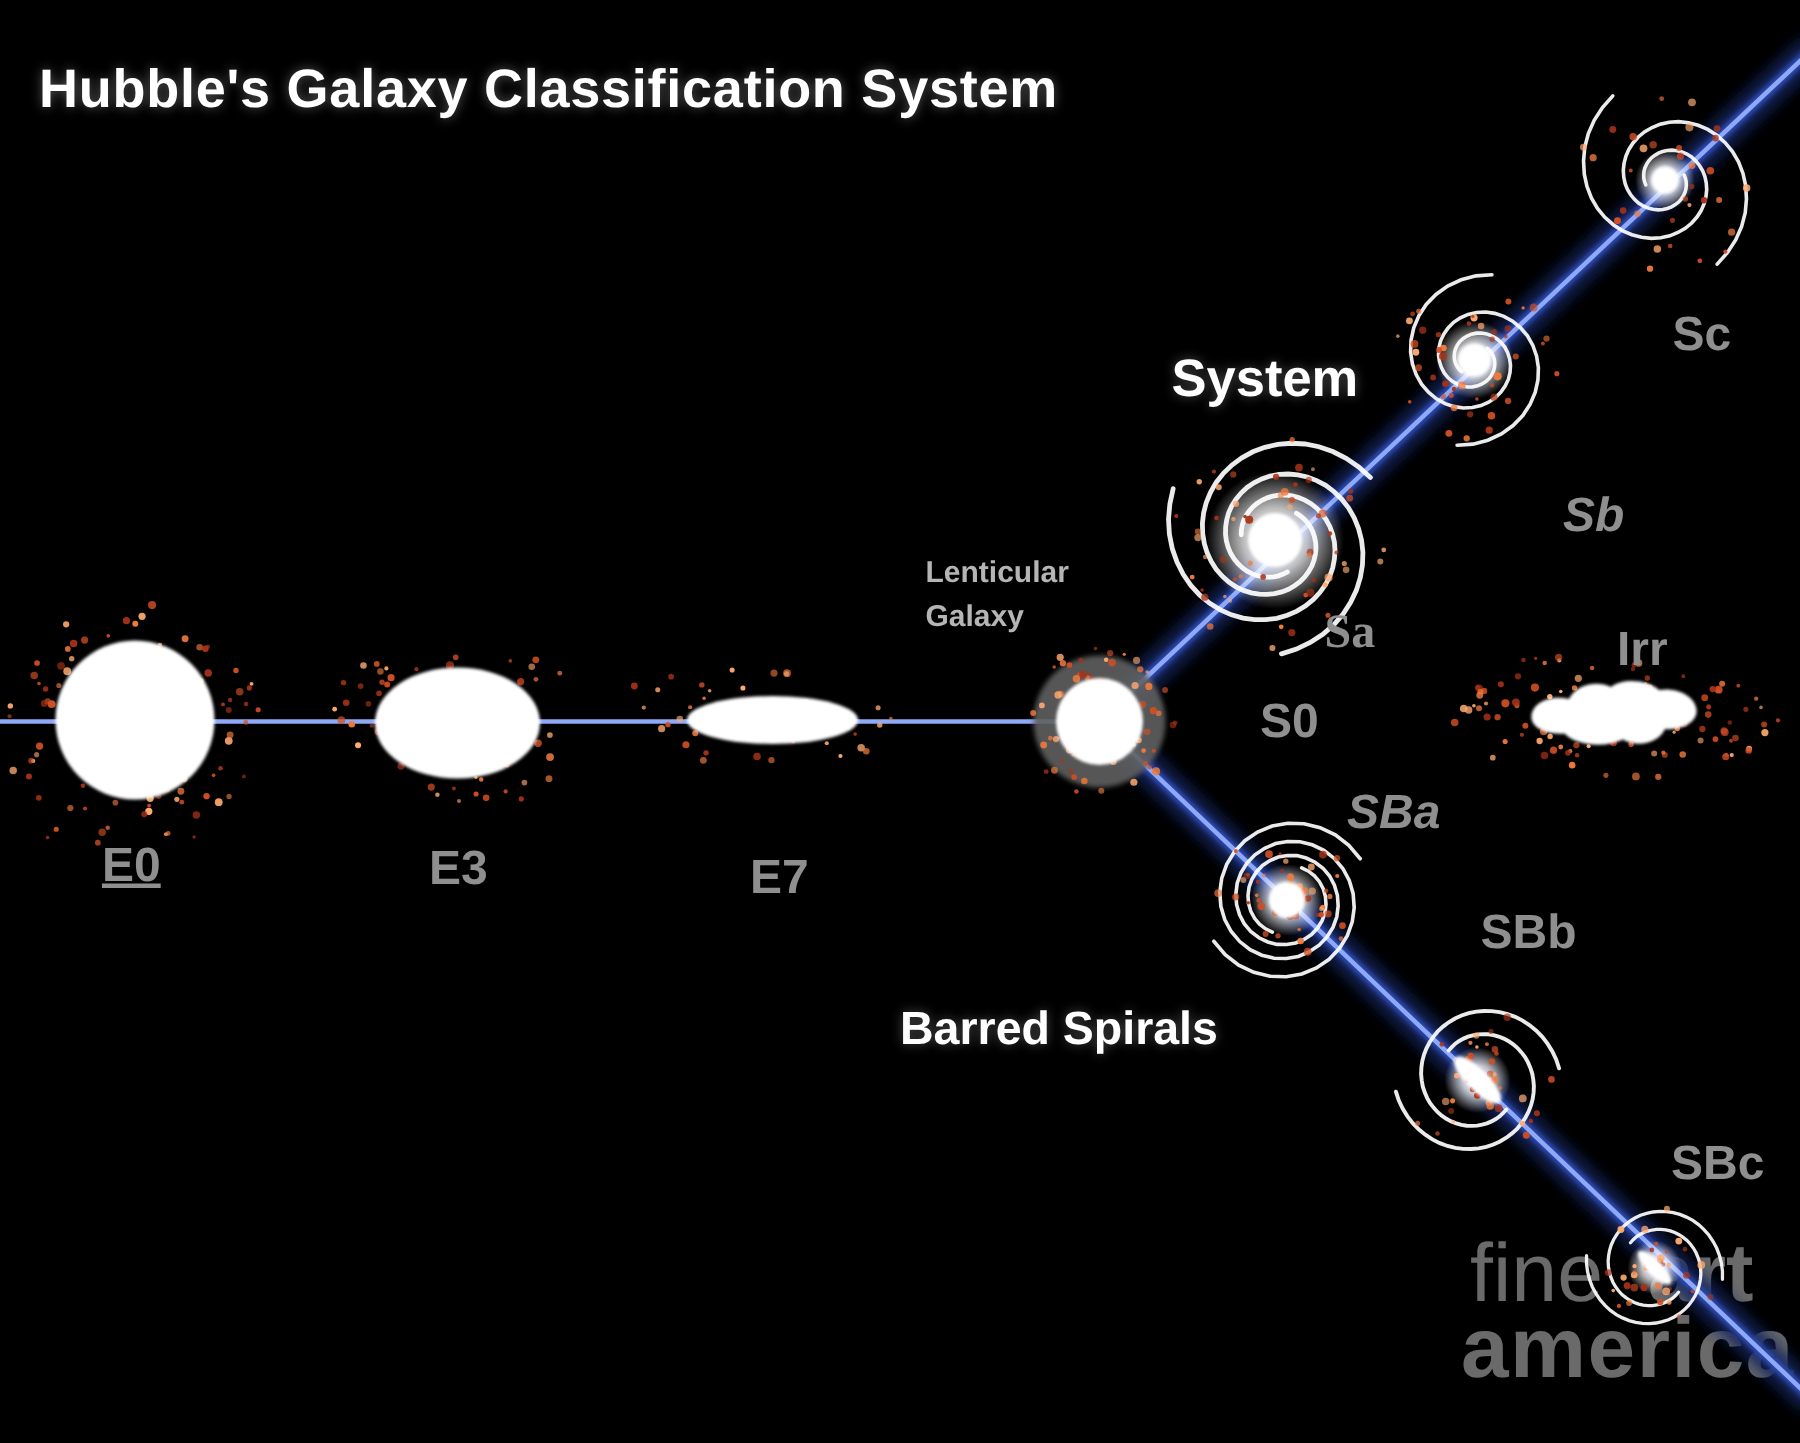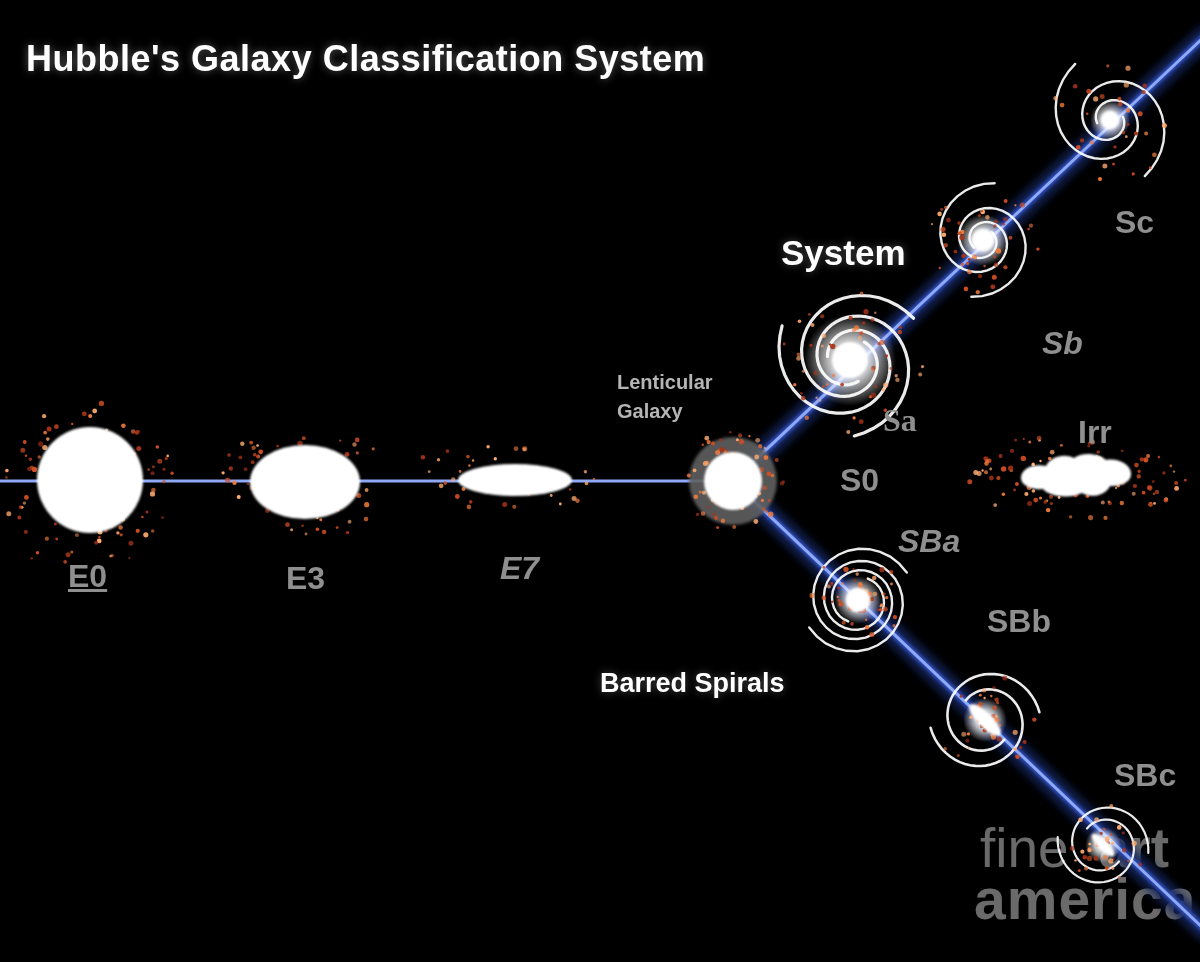--- a/index.html
+++ b/index.html
@@ -12,21 +12,21 @@
   .txt { position:absolute; z-index:3; }
   h1.title {
     position:absolute; left:26px; top:38px; margin:0; z-index:3;
     font-size:36px; font-weight:bold; color:#ffffff; letter-spacing:0.5px;
     text-shadow:0 0 8px rgba(255,255,255,0.35);
   }
   .branch {
     color:#ffffff; font-weight:bold; font-size:35px;
     text-shadow:0 0 8px rgba(255,255,255,0.3);
   }
-  .branch.small { font-size:27px; }
+  .branch.small { font-size:31px; }
   .sublabel {
     color:#b5b5b5; font-weight:bold; font-size:20px; line-height:29px;
     white-space:pre-line;
   }
   .glabel {
     position:absolute; z-index:3; color:#8f8f8f; font-weight:bold; font-size:32px;
   }
   .wm1 { position:absolute; left:980px; top:816px; font-size:55px; font-weight:normal; z-index:1; color:rgba(211,211,211,0.5); }
   .wm1 .bold { font-weight:bold; margin-left:30px; }
   .wm2 { position:absolute; left:974px; top:866px; font-size:57px; font-weight:bold; letter-spacing:1px; z-index:1; color:rgba(211,211,211,0.5); }
@@ -748,21 +748,21 @@
 
   <h1 class="title">Hubble's Galaxy Classification System</h1>
 
   <div class="txt branch" style="left: 781px; top: 233px;">System</div>
   <div class="txt branch small" style="left: 600px; top: 668px;">Barred Spirals</div>
   <div class="txt sublabel" style="left: 617px; top: 368px;">Lenticular
 Galaxy</div>
 
   <div class="glabel" style="left: 68px; top: 558px; text-decoration: underline;">E0</div>
   <div class="glabel" style="left: 286px; top: 560px;">E3</div>
-  <div class="glabel" style="left: 500px; top: 550px; font-style: italic;">E7</div>
+  <div class="glabel" style="left: 500px; top: 566px;">E7</div>
   <div class="glabel" style="left: 805px; top: 462px; margin-left: 35px;">S0</div>
   <div class="glabel" style="left: 883px; top: 402px; font-family: Liberation Serif, serif;">Sa</div>
   <div class="glabel" style="left: 1042px; top: 325px; font-style: italic;">Sb</div>
   <div class="glabel" style="left: 1115px; top: 204px;">Sc</div>
   <div class="glabel" style="left: 898px; top: 523px; font-style: italic;">SBa</div>
   <div class="glabel" style="left: 987px; top: 603px;">SBb</div>
   <div class="glabel" style="left: 1114px; top: 757px;">SBc</div>
   <div class="glabel" style="left: 1078px; top: 414px;">Irr</div>
 
 </div>

